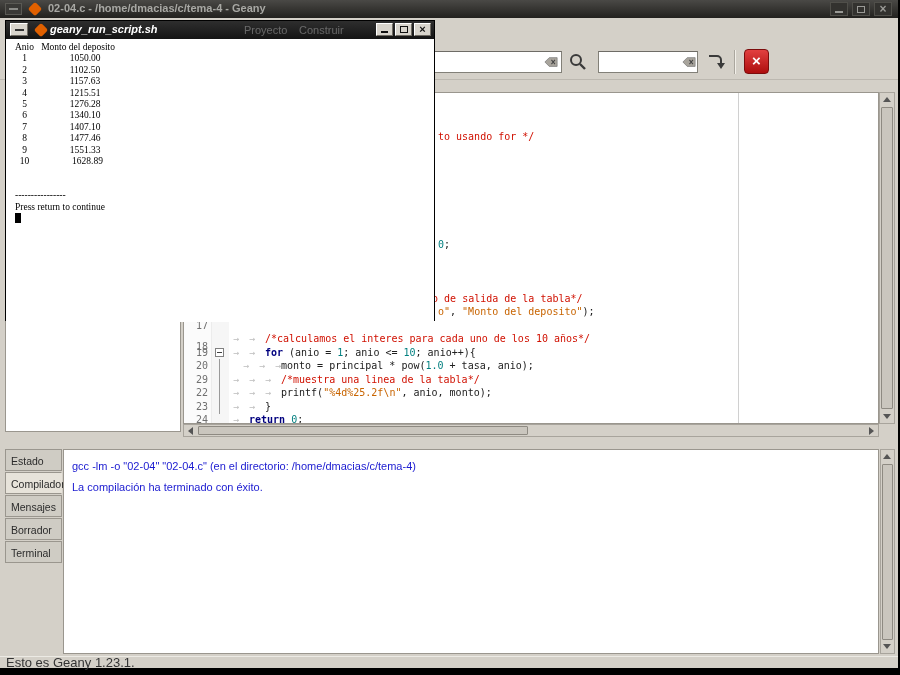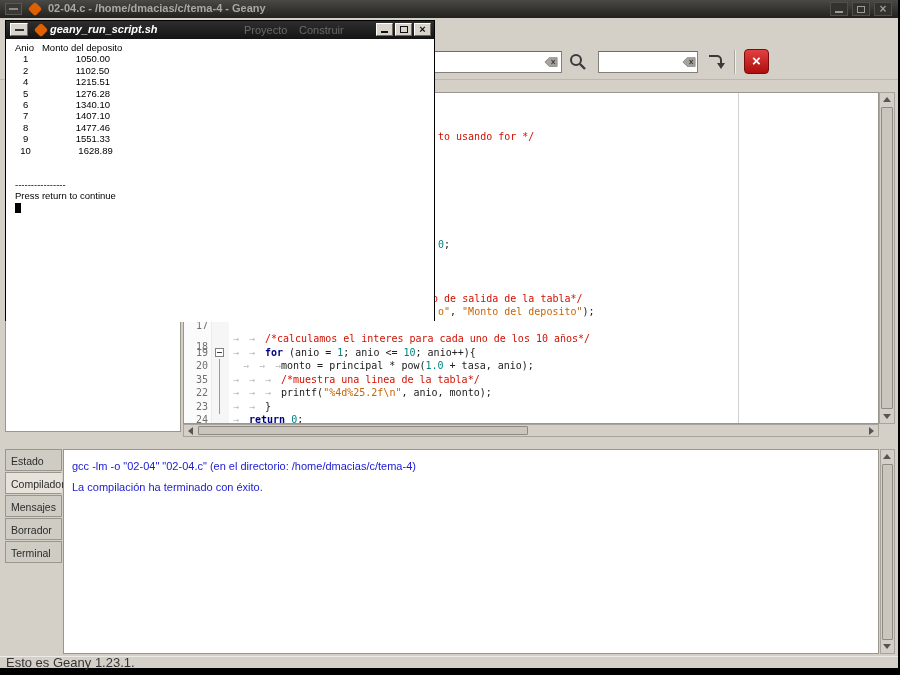--- a/index.html
+++ b/index.html
@@ -93,21 +93,21 @@
     background:#d8d4cc; border:1px solid #fff; border-right-color:#6e6a62; border-bottom-color:#6e6a62; }
   .p-menubox i { position:absolute; left:4px; top:5px; width:9px; height:2px; background:#333; }
   .p-controls { position:absolute; right:3px; top:2px; display:flex; gap:2px; }
   .p-controls span { position:relative; width:17px; height:13px; background:#d8d4cc;
     border:1px solid #fff; border-right-color:#6e6a62; border-bottom-color:#6e6a62; }
   .pb-min i { position:absolute; left:4px; bottom:2px; width:7px; height:2px; background:#111; }
   .pb-max i { position:absolute; left:4px; top:2px; width:8px; height:7px; border:1px solid #111; }
   .pb-close { color:#111; font-size:11px; font-weight:bold; text-align:center; line-height:11px; }
   .faint-item { position:absolute; top:3px; font-size:11px; color:#c8c8c8; opacity:.42; }
   .term-body { position:absolute; left:0; top:18px; width:100%; height:283px; background:#fff; padding:3px 0 0 9px; }
-  .tline { font-family:Liberation Sans, sans-serif; font-size:9.5px; line-height:11.4px;
+  .tline { font-family:Liberation Serif, serif; font-size:9.5px; line-height:11.4px;
     min-height:11.4px; white-space:pre; color:#000; }
   .tcursor { display:inline-block; width:6px; height:10px; background:#000; vertical-align:text-bottom; }
 
   svg { display:block; }
 </style>
 </head>
 <body>
 
 <div class="screen">
   <div class="app">
@@ -181,21 +181,21 @@
           <div class="lnum" style="top: 239px; margin-top: 8px;">18</div>
           <div class="cline" style="top: 239px; left: 49px;"><span class="sg-tab">→</span><span class="sg-tab">→</span><span class="sg-com">/*calculamos el interes para cada uno de los 10 años*/</span></div>
           <div class="lnum" style="top: 253px;">19</div>
           <div class="fold-minus" style="top: 253px;">
             <i></i>
           </div>
           <div class="cline" style="top: 253px; left: 49px;"><span class="sg-tab">→</span><span class="sg-tab">→</span><span class="sg-kw">for</span><span class="sg-pln"> (anio = </span><span class="sg-num">1</span><span class="sg-pln">; anio &lt;= </span><span class="sg-num">10</span><span class="sg-pln">; anio++){</span></div>
           <div class="lnum" style="top: 266px;">20</div>
           <div class="fold-vline" style="top: 266px;"></div>
           <div class="cline" style="top: 266px; left: 49px; text-align: right;"><span class="sg-tab">→</span><span class="sg-tab">→</span><span class="sg-tab">→</span><span class="sg-pln">monto = principal * pow(</span><span class="sg-num">1.0</span><span class="sg-pln"> + tasa, anio);</span></div>
-          <div class="lnum" style="top: 280px;">35</div>
+          <div class="lnum" style="top: 280px;">29</div>
           <div class="fold-vline" style="top: 280px;"></div>
           <div class="cline" style="top: 280px; left: 49px;"><span class="sg-tab">→</span><span class="sg-tab">→</span><span class="sg-tab">→</span><span class="sg-com">/*muestra una linea de la tabla*/</span></div>
           <div class="lnum" style="top: 293px;">22</div>
           <div class="fold-vline" style="top: 293px;"></div>
           <div class="cline" style="top: 293px; left: 49px;"><span class="sg-tab">→</span><span class="sg-tab">→</span><span class="sg-tab">→</span><span class="sg-pln">printf(</span><span class="sg-str">"%4d%25.2f\n"</span><span class="sg-pln">, anio, monto);</span></div>
           <div class="lnum" style="top: 307px;">23</div>
           <div class="fold-vline" style="top: 307px;"></div>
           <div class="cline" style="top: 307px; left: 49px;"><span class="sg-tab">→</span><span class="sg-tab">→</span><span class="sg-pln">}</span></div>
           <div class="lnum" style="top: 320px;">24</div>
           <div class="cline" style="top: 320px; left: 49px;"><span class="sg-tab">→</span><span class="sg-kw">return</span><span class="sg-pln"> </span><span class="sg-num">0</span><span class="sg-pln">;</span></div>
@@ -254,20 +254,21 @@
             <i></i>
           </span>
         <span class="pb-close">×</span>
       </span>
     </div>
     <div class="term-body">
       <div id="terminal-output">
           <div class="tline">Anio   Monto del deposito</div>
           <div class="tline">   1                  1050.00</div>
           <div class="tline">   2                  1102.50</div>
+          <div class="tline">   3                  1157.63</div>
           <div class="tline">   4                  1215.51</div>
           <div class="tline">   5                  1276.28</div>
           <div class="tline">   6                  1340.10</div>
           <div class="tline">   7                  1407.10</div>
           <div class="tline">   8                  1477.46</div>
           <div class="tline">   9                  1551.33</div>
           <div class="tline">  10                  1628.89</div>
           <div class="tline"> </div>
           <div class="tline"> </div>
           <div class="tline">----------------</div>

